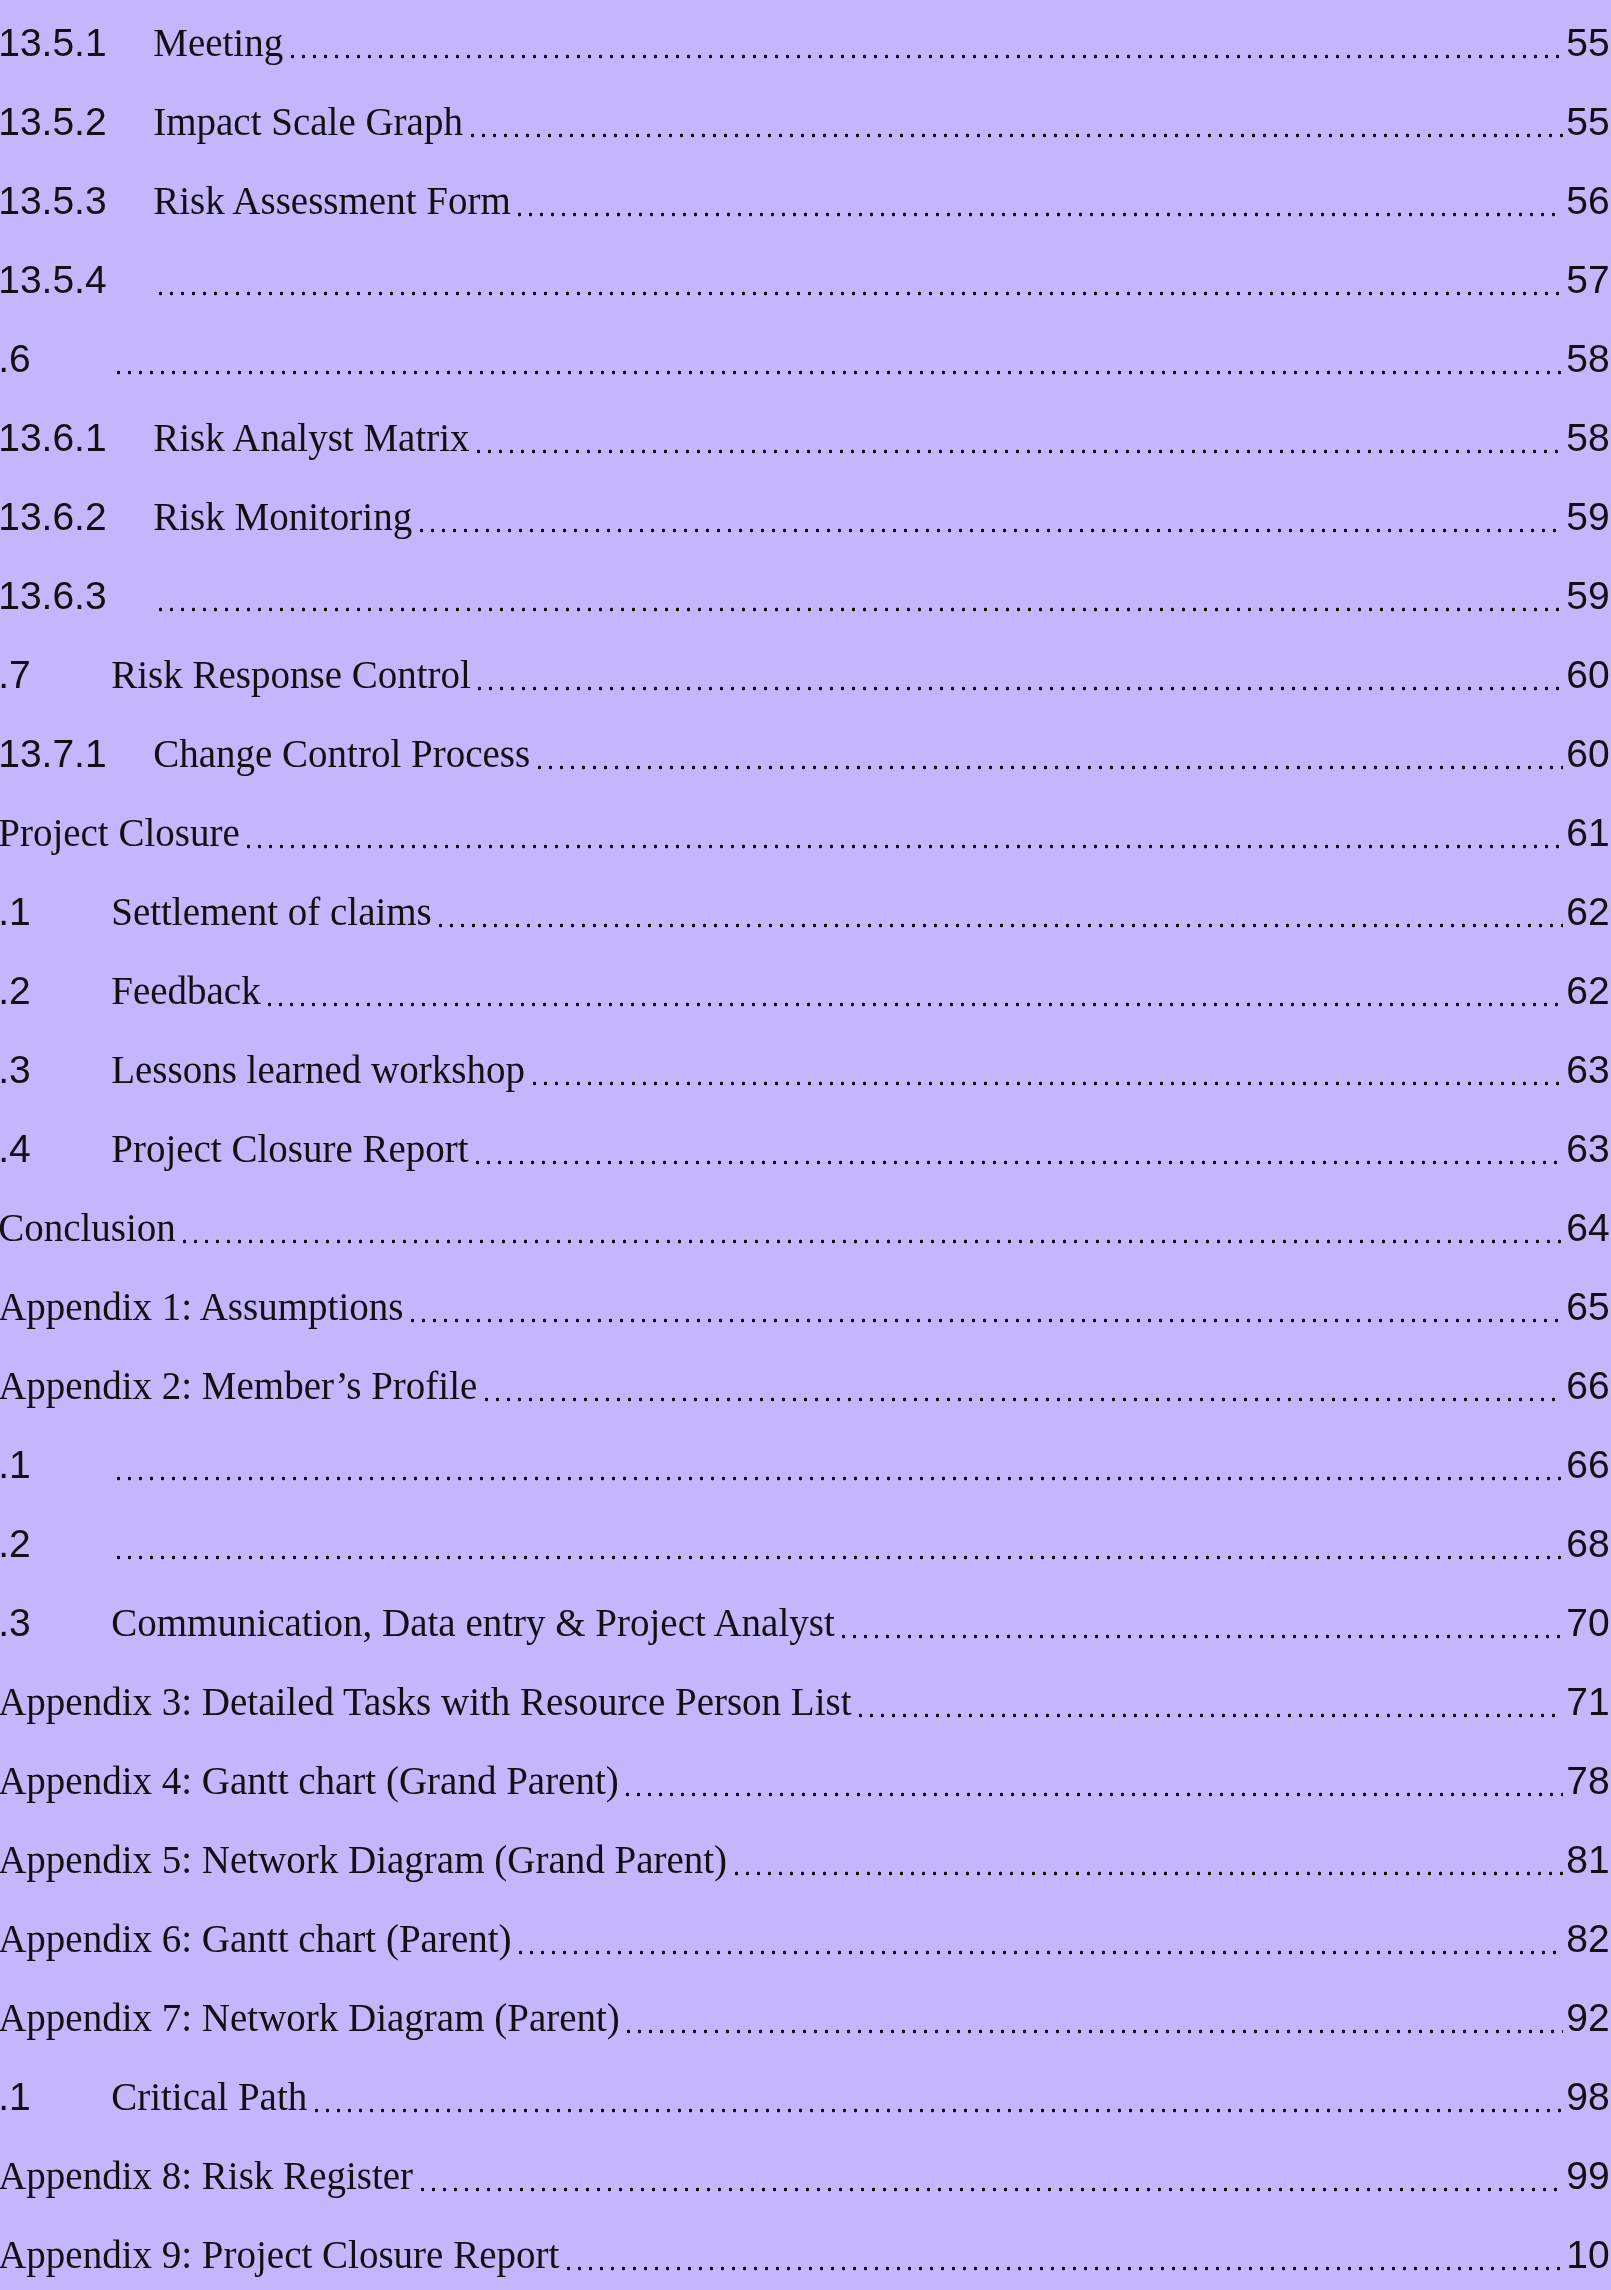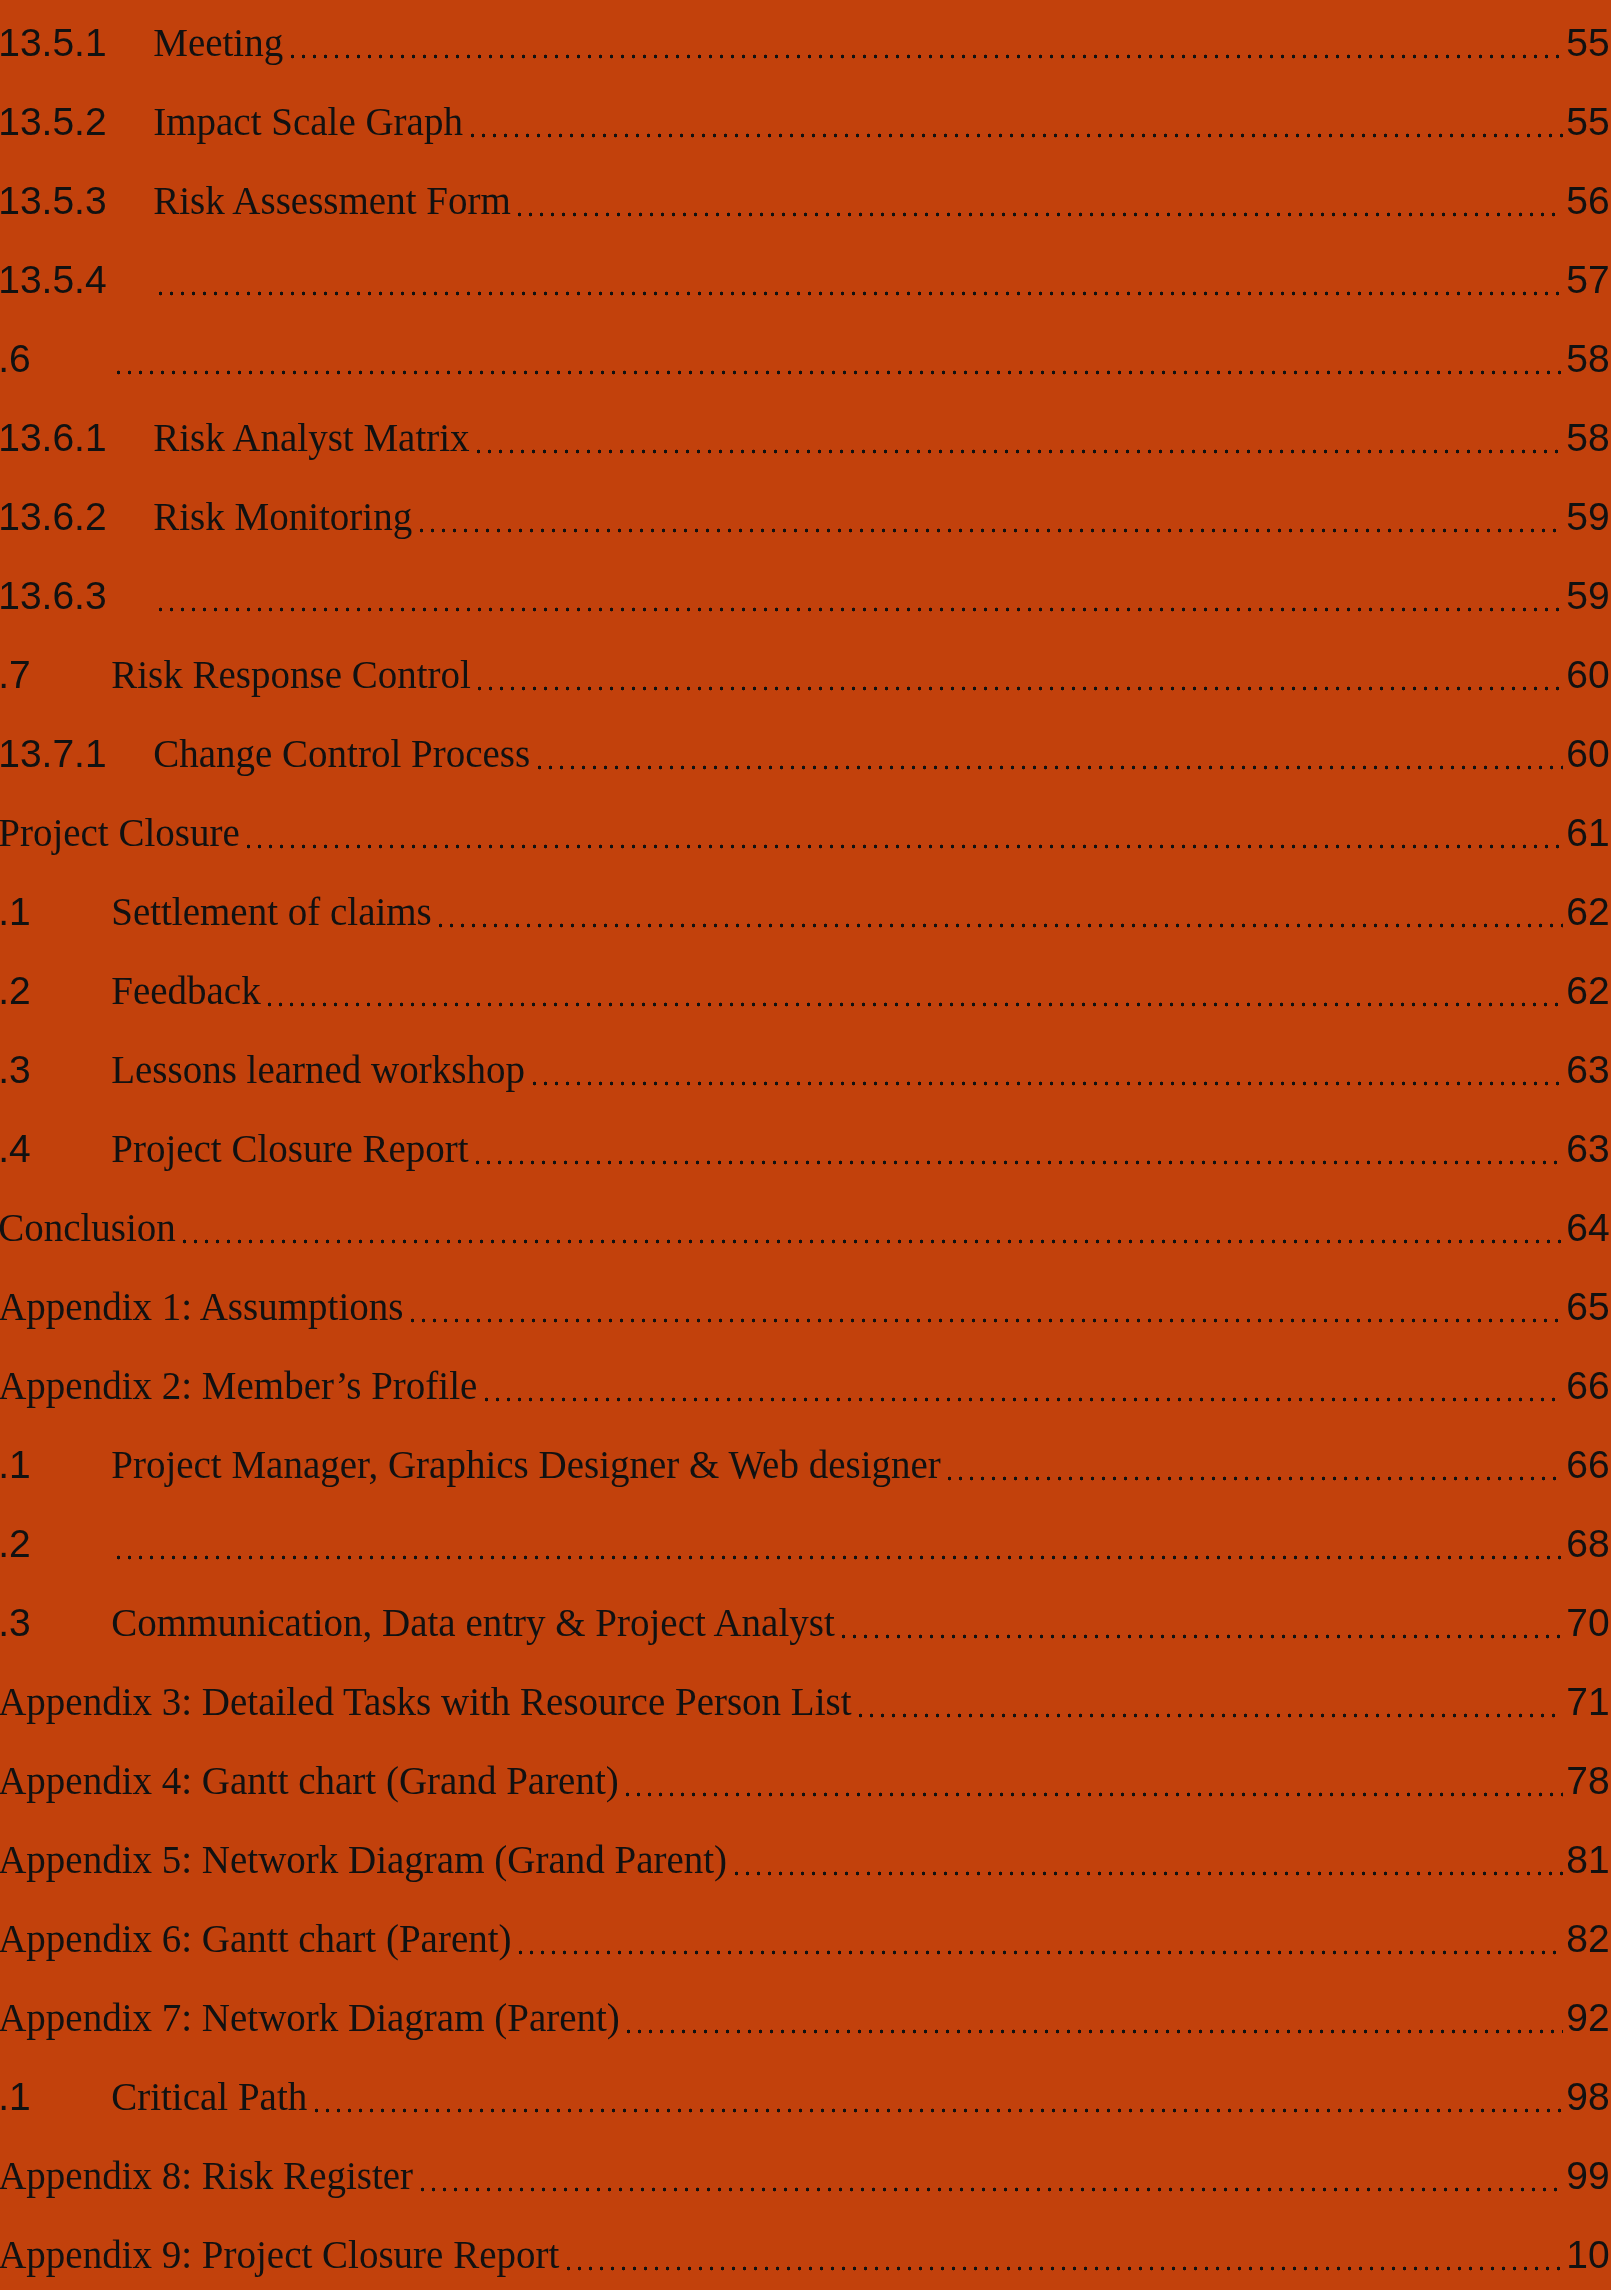--- a/index.html
+++ b/index.html
@@ -1,19 +1,19 @@
 <!DOCTYPE html>
 <html style="font-size:14.6px"><head>
 <meta charset="utf-8">
 <style>
   html, body { margin: 0; padding: 0; background: #ffffff; }
   body { width: 1612px; height: 2291px; overflow: hidden; position: relative; }
   .page {
     position: absolute; left: 0; top: 0; width: 1612px; height: 2291px;
-    overflow: hidden; background: #c2410c;
+    overflow: hidden; background: #c4b5fd;
   }
   .toc {
     position: absolute; left: -1.8px; top: -9.1px; width: 1645px;
     font-family: "Liberation Sans", sans-serif;
     font-size: 39px; color: #111111;
   }
   .row {
     position: relative; height: 79px; line-height: 55px;
     display: flex; align-items: flex-end; white-space: nowrap;
   }
@@ -138,21 +138,20 @@
     <span class="page-no">65</span>
   </div>
       <div class="row lvl-1">
     <span class="num"></span>
     <span class="title">Appendix 2: Member’s Profile</span>
     <span class="leader"></span>
     <span class="page-no">66</span>
   </div>
       <div class="row lvl-2">
     <span class="num">.1</span>
-    <span class="title">Project Manager, Graphics Designer &amp; Web designer</span>
     <span class="leader"></span>
     <span class="page-no">66</span>
   </div>
       <div class="row lvl-2">
     <span class="num">.2</span>
     <span class="leader"></span>
     <span class="page-no">68</span>
   </div>
       <div class="row lvl-2">
     <span class="num">.3</span>

